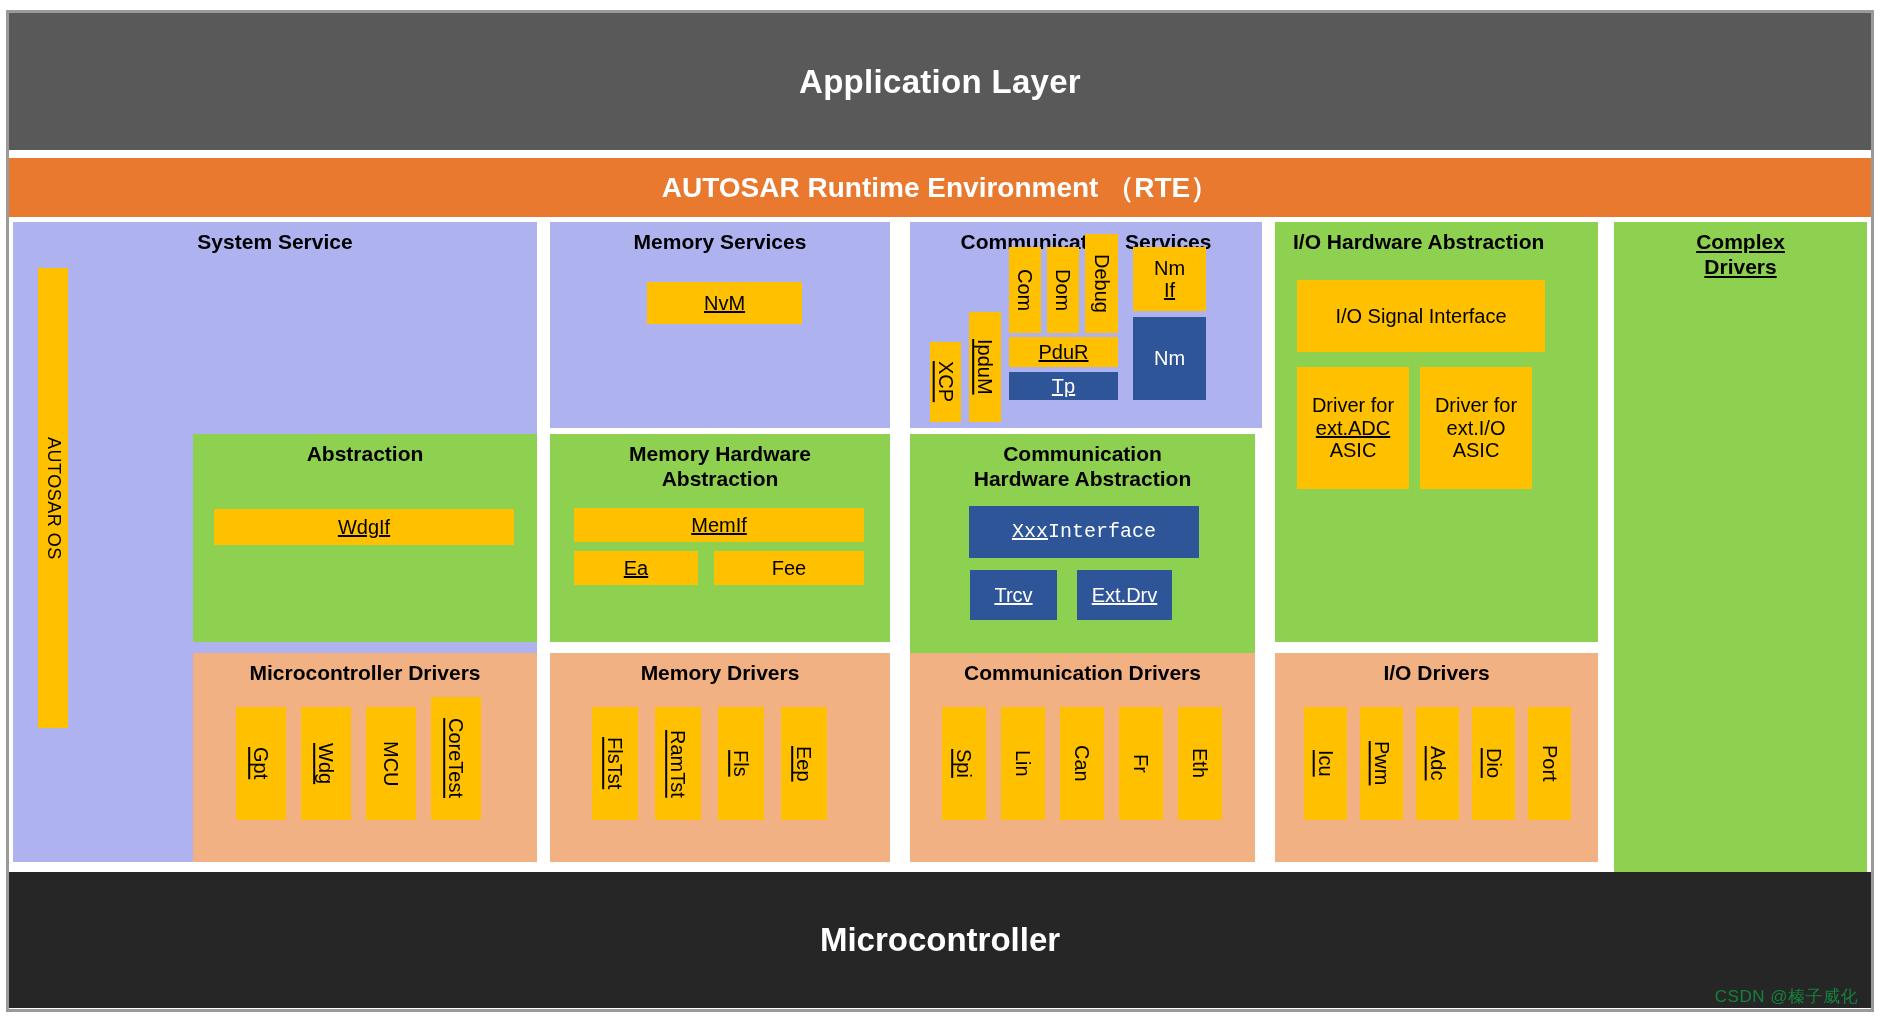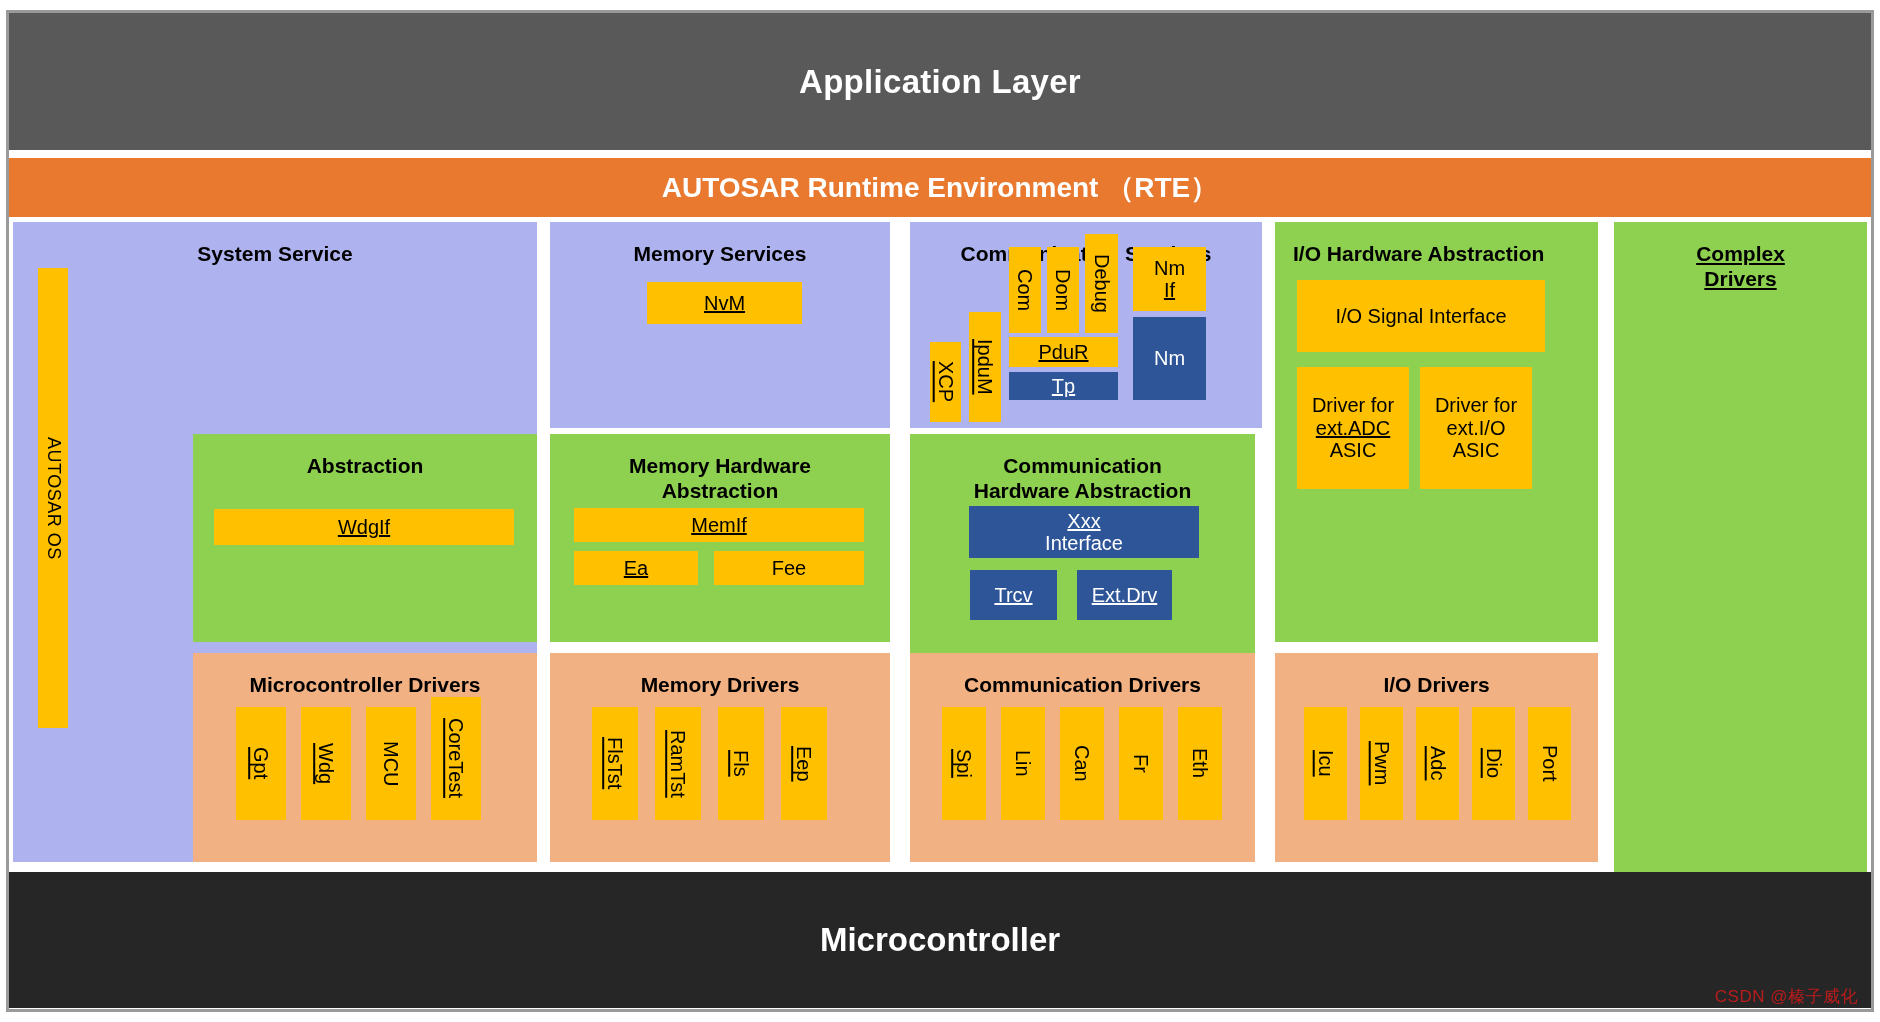--- a/index.html
+++ b/index.html
@@ -48,21 +48,21 @@
   
   .stack {
     position: absolute;
   }
   .stack-title {
     text-align: center;
     font-weight: bold;
     font-size: 21px;
     color: #000000;
     line-height: 1.18;
-    padding-top: 20px;
+    padding-top: 8px;
   }
   .svc   { background: #aeb3f0; }   
   .hwa   { background: #8ed04f; }   
   .drv   { background: #f2b183; }   
 
   
   .chip {
     position: absolute;
     background: #ffc000;
     color: #000000;
@@ -85,21 +85,21 @@
     color: #000;
     writing-mode: vertical-rl;
     display: flex; align-items: center; justify-content: center;
     font-size: 18px;
     letter-spacing: .5px;
   }
 
   
   #watermark {
     right: 22px; bottom: 14px;
-    color: #b91c1c;
+    color: #15803d;
     font-size: 17px;
     letter-spacing: .5px;
   }
 </style>
 </head>
 <body>
 
 <div id="stage">
 
   <div class="abs" id="outer-frame"></div>
@@ -205,21 +205,21 @@
     <div class="chip" style="left:164px; top:117px; width:150px; height:34px;">
       <span>Fee</span>
     </div>
   </div>
 
   <div class="abs stack hwa" style="left:910px; top:434px; width:345px; height:248px;">
     <div class="stack-title">
       <div>Communication</div>
       <div>Hardware Abstraction</div>
     </div>
-    <div class="chip blue" style="left:59px; top:72px; width:230px; height:52px; flex-direction:column;">
+    <div class="chip blue" style="left:59px; top:72px; width:230px; height:52px; flex-direction:row;font-family:Liberation Mono, monospace;">
       <span style="text-decoration:underline;">Xxx</span>
       <span>Interface</span>
     </div>
     <div class="chip blue underline" style="left:60px; top:136px; width:87px; height:50px;">
       <span>Trcv</span>
     </div>
     <div class="chip blue underline" style="left:167px; top:136px; width:95px; height:50px;">
       <span>Ext.Drv</span>
     </div>
   </div>

